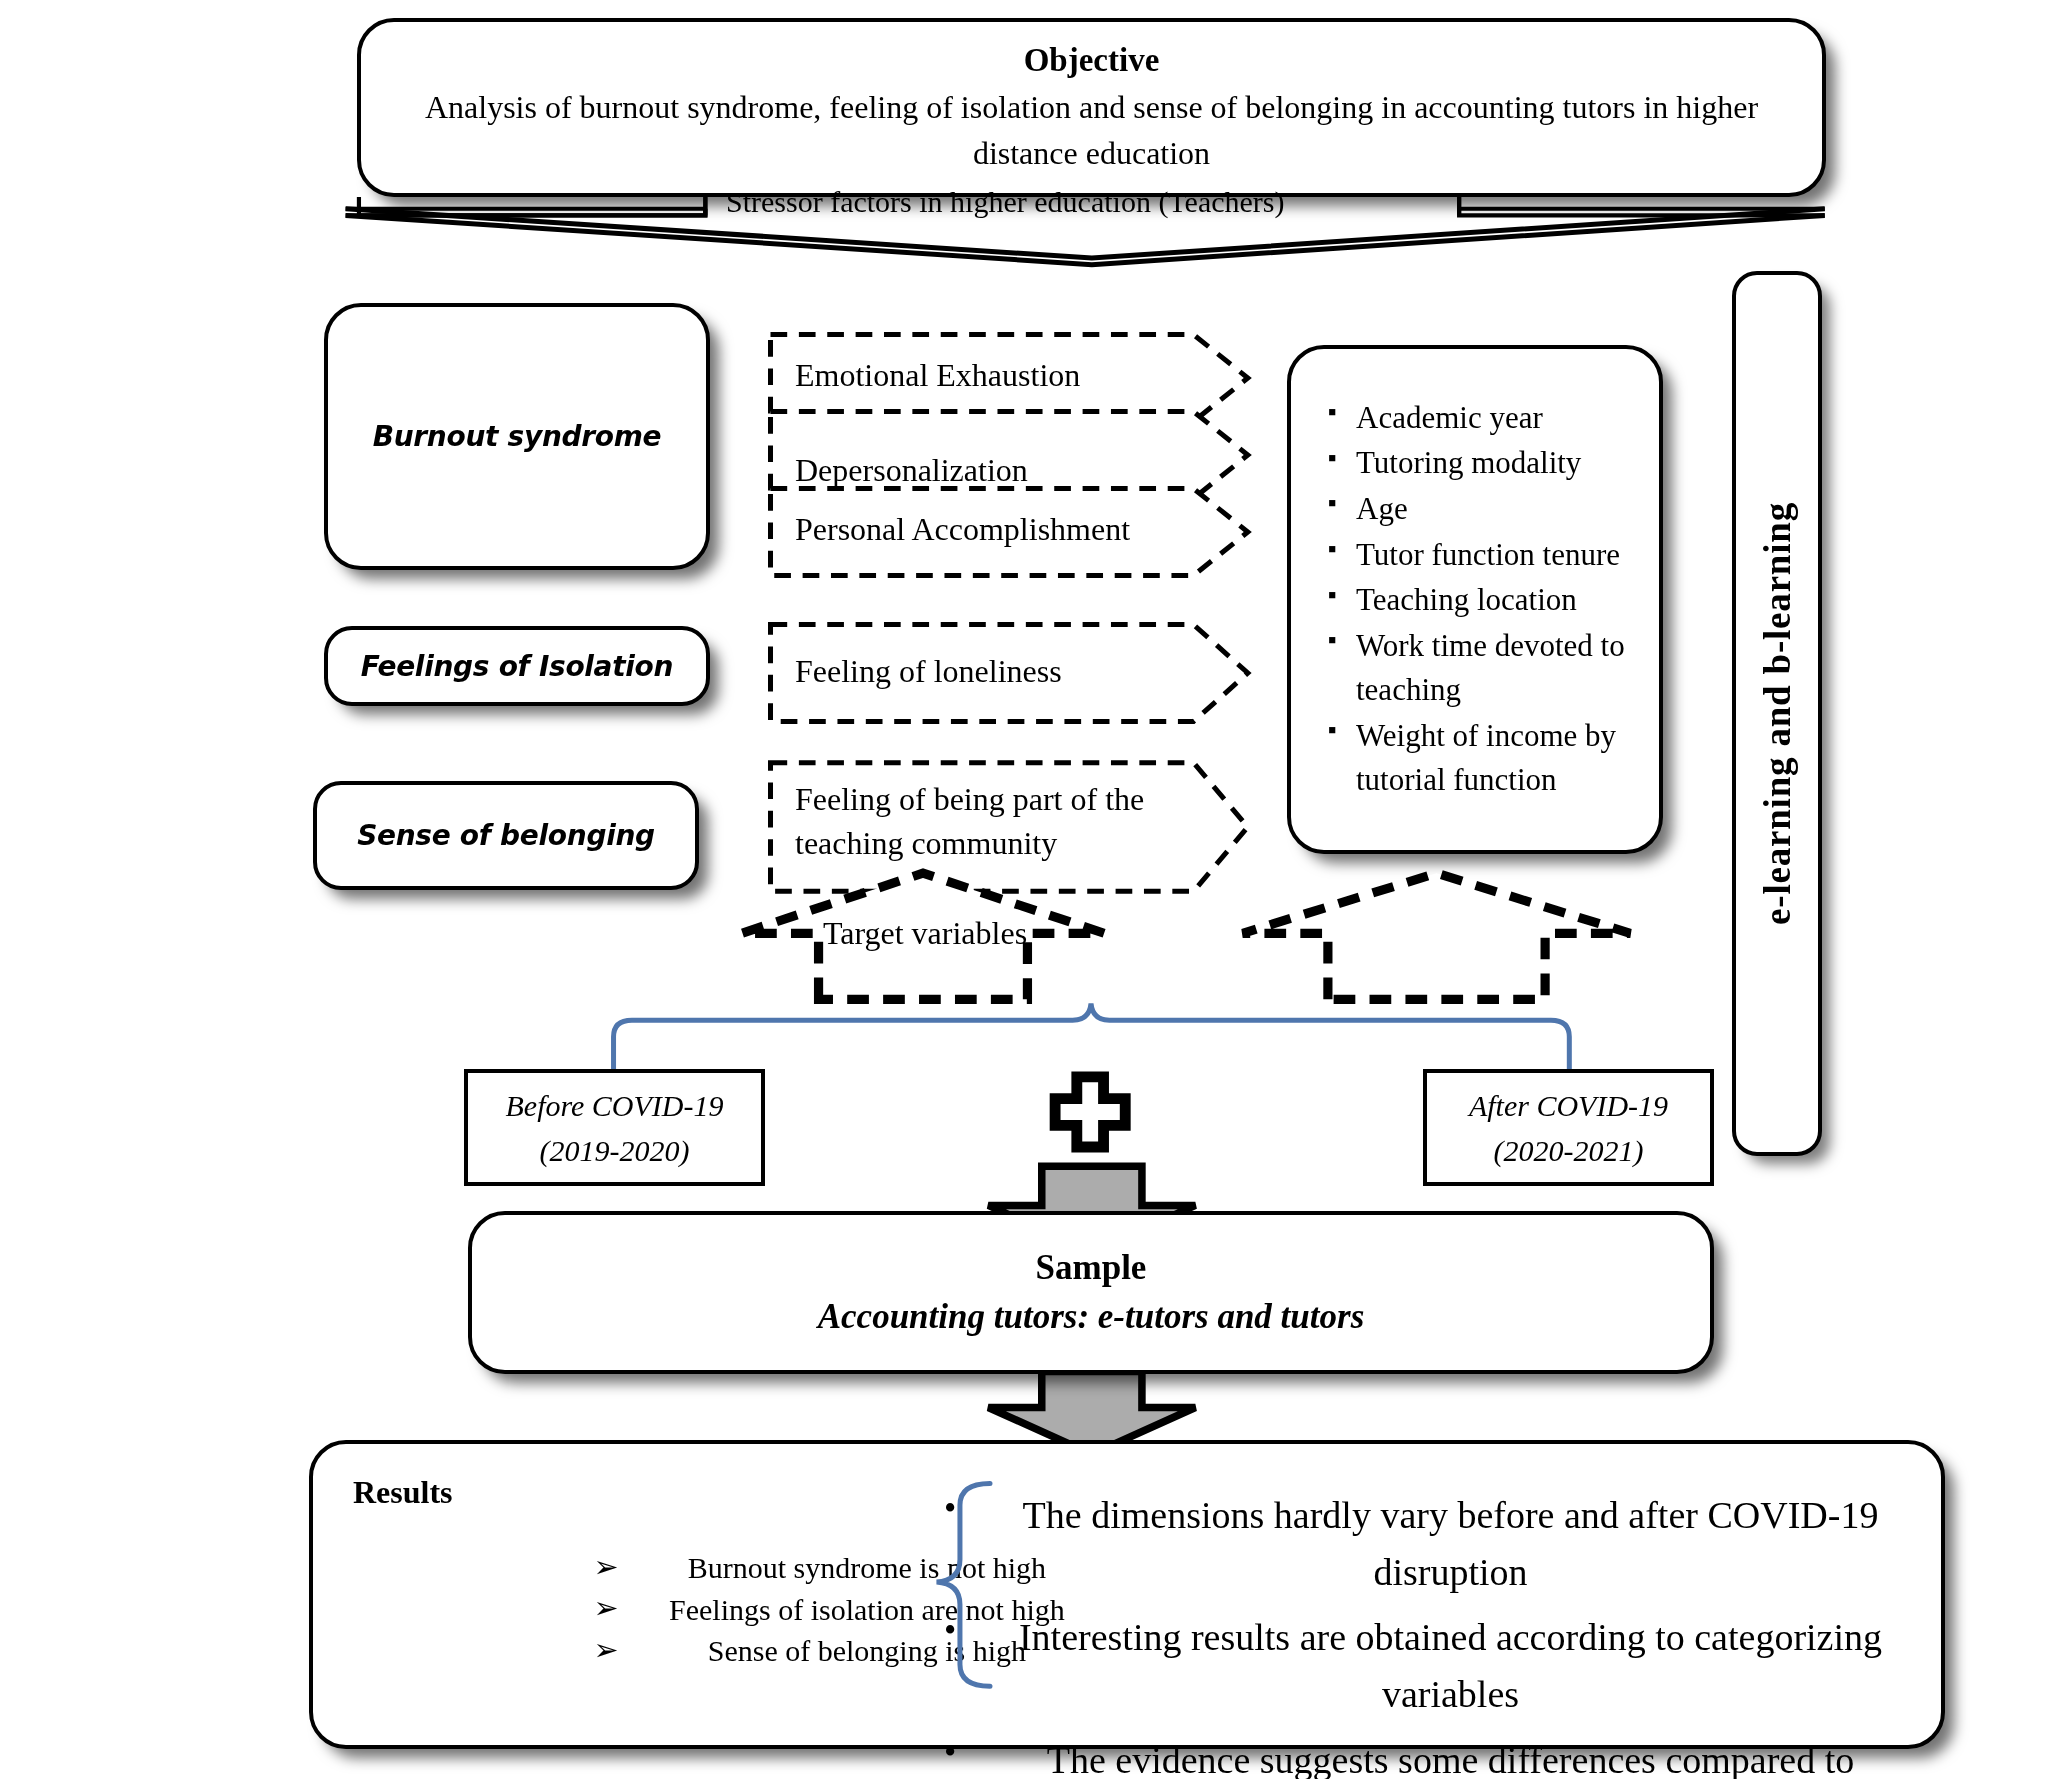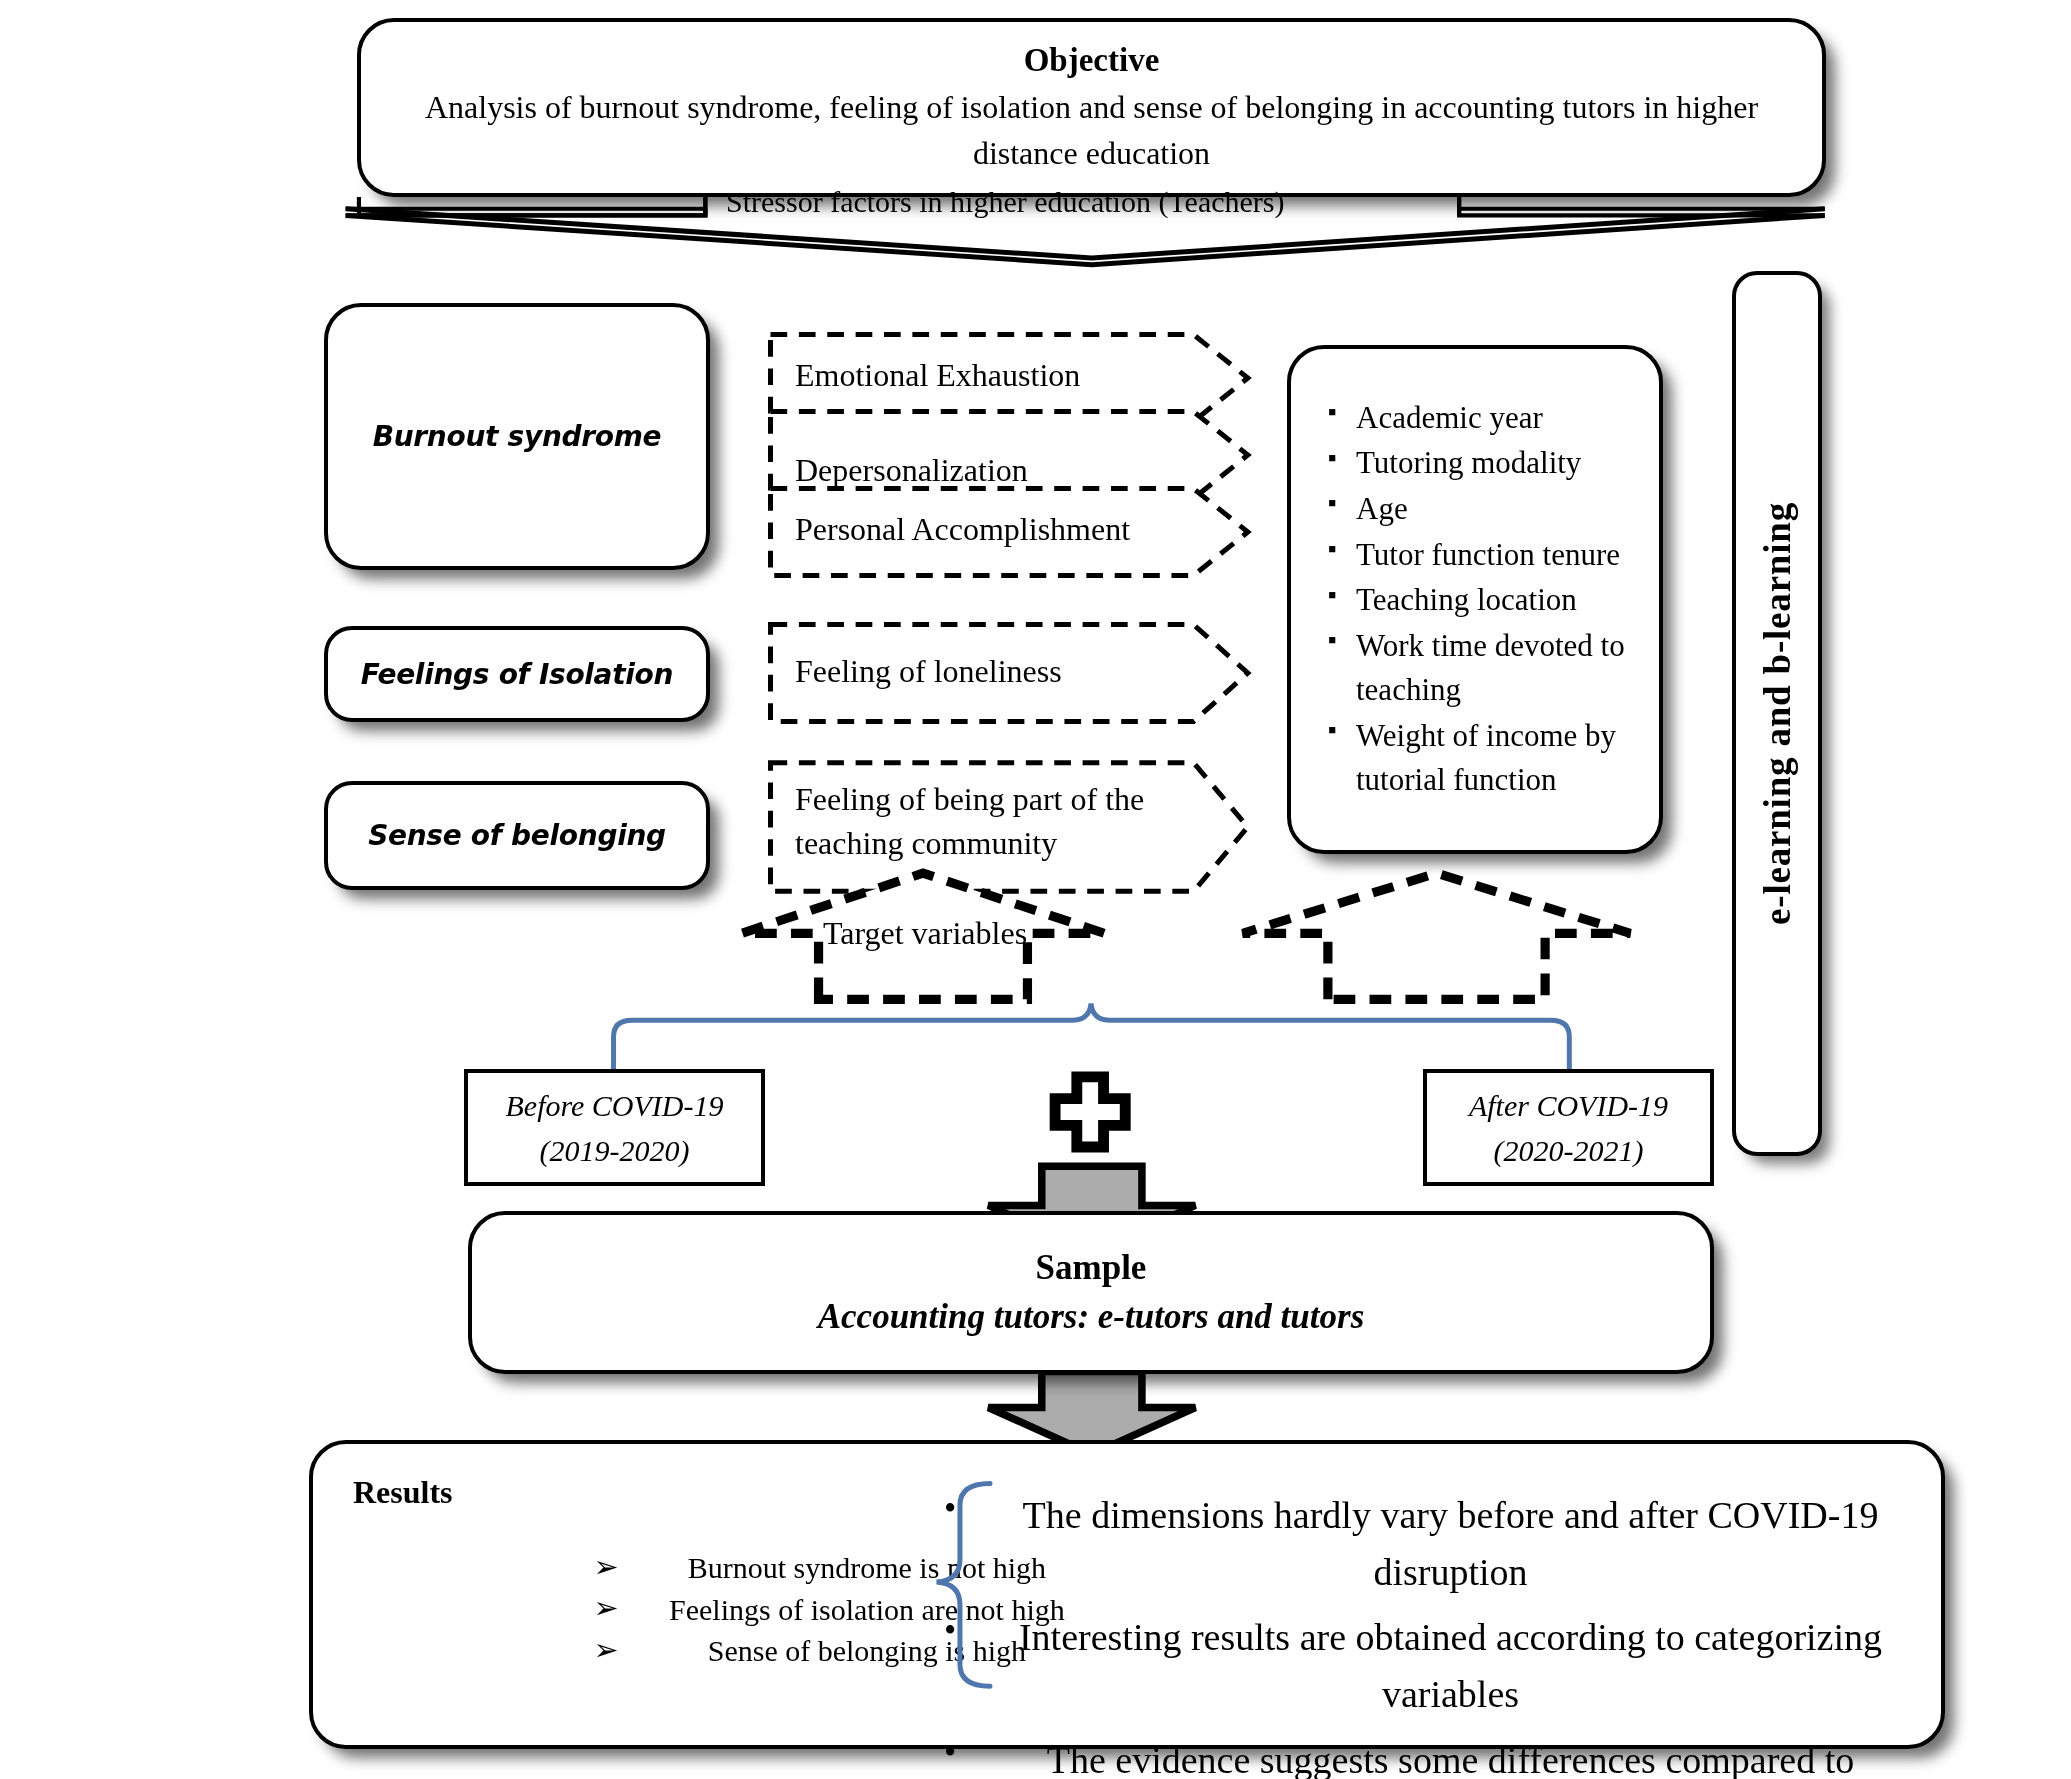--- a/index.html
+++ b/index.html
@@ -85,25 +85,25 @@
     <path d="M 1748 250 L 2186 250" fill="none" stroke="#000" stroke-width="5"></path>
     <path d="M 414 250 L 1308 309 L 2186 250" fill="none" stroke="#000" stroke-width="6"></path>
   </svg>
 
   <div class="abs stress-txt" style="left:726px;top:185px;width:718px;">Stressor factors in higher education (Teachers)</div>
 
   <div class="abs rbox" style="left:324px;top:303px;width:386px;height:267px;">
     <span class="lbl-italic">Burnout syndrome</span>
   </div>
 
-  <div class="abs rbox small-r" style="left:324px;top:626px;width:386px;height:96px;">
+  <div class="abs rbox small-r" style="left:324px;top:626px;width:386px;height:80px;">
     <span class="lbl-italic">Feelings of Isolation</span>
   </div>
 
-  <div class="abs rbox small-r" style="left:324px;top:781px;width:386px;height:109px;">
+  <div class="abs rbox small-r" style="left:313px;top:781px;width:386px;height:109px;">
     <span class="lbl-italic">Sense of belonging</span>
   </div>
 
   <div class="chev-wrap" style="left:768px;top:332px;">
     <svg width="484" height="92" viewBox="0 0 580 110">
       <path d="M 3 3 L 510 3 L 575 55 L 510 107 L 3 107 Z" fill="#fff" stroke="#000" stroke-width="6" stroke-dasharray="20 14"></path>
     </svg>
   </div>
   <div class="chev-label" style="left:795px;top:354px;width:434px;">Emotional Exhaustion</div>
 

